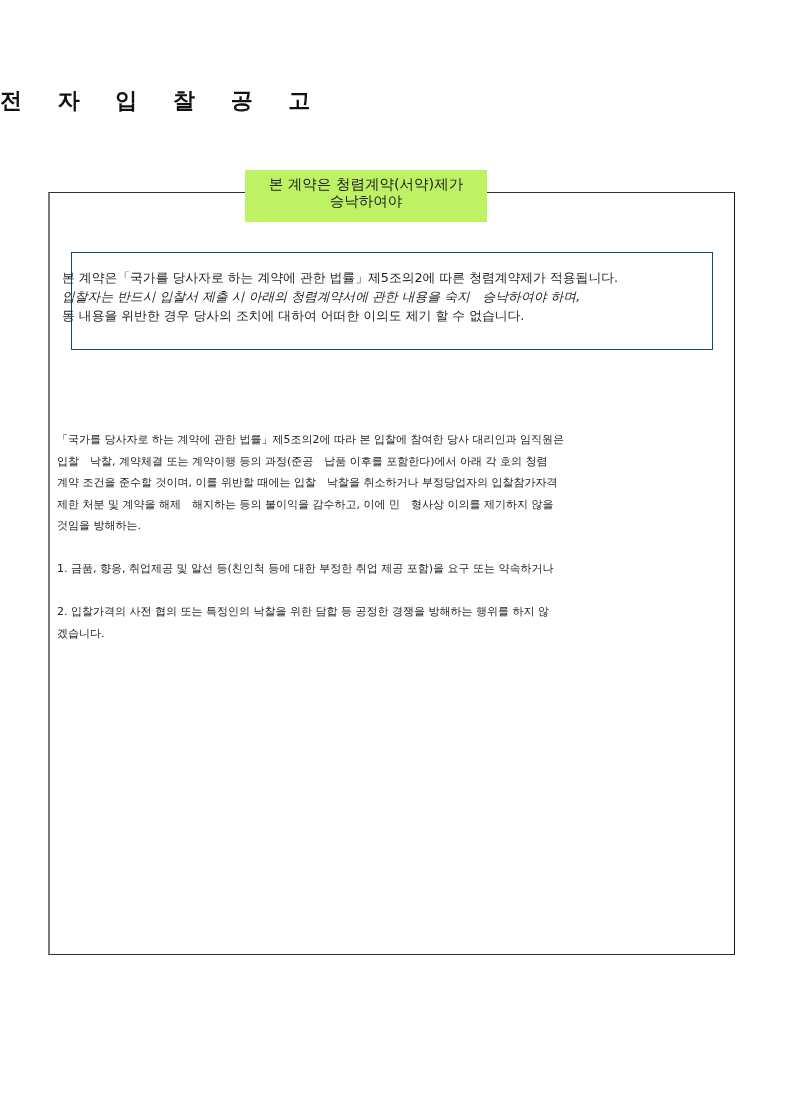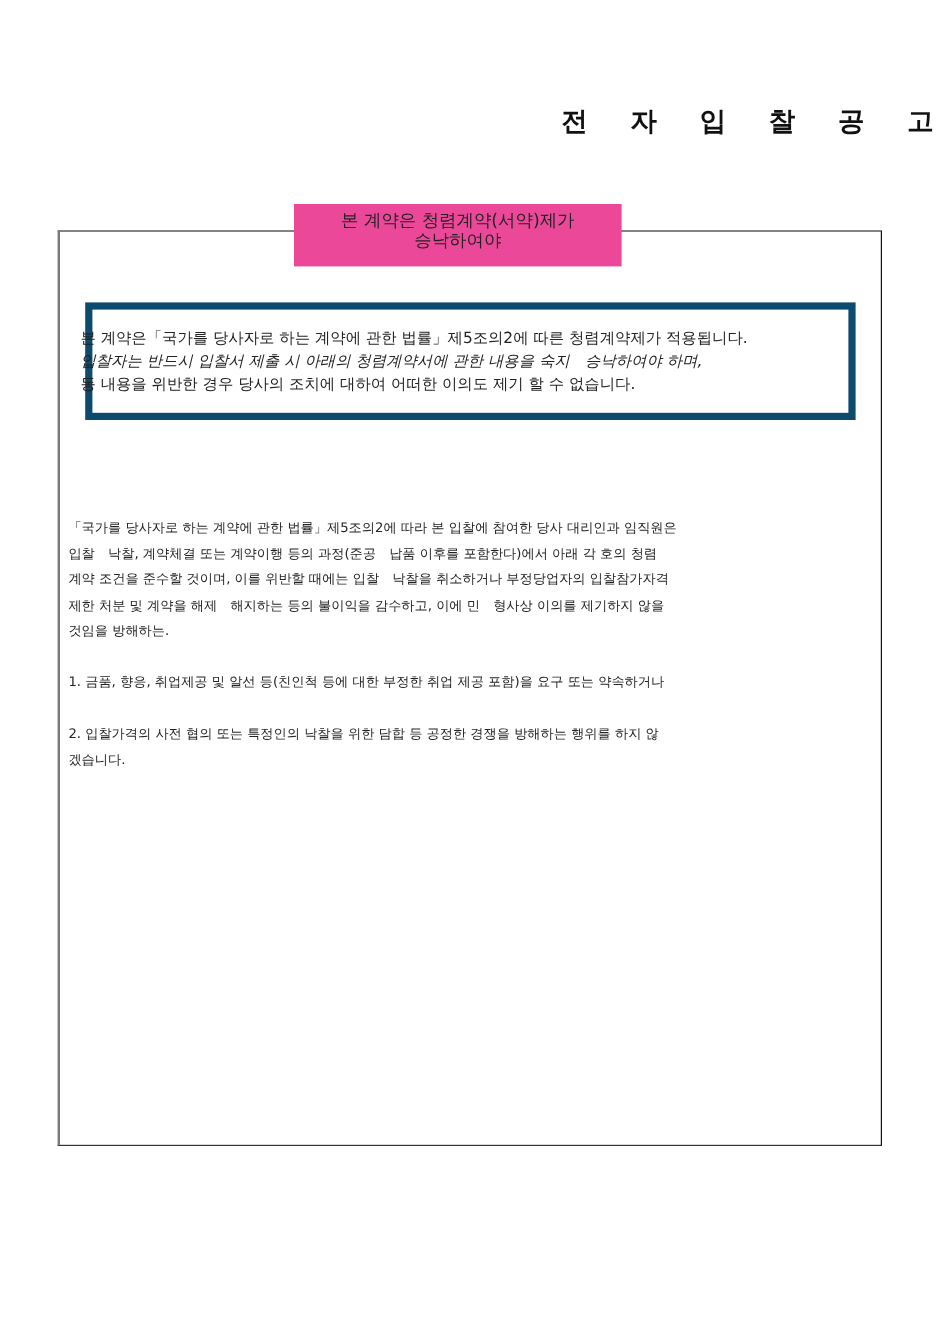--- a/index.html
+++ b/index.html
@@ -13,21 +13,21 @@
       position: relative;
       overflow: hidden;
       font-family: "DejaVu Sans", "Liberation Sans", sans-serif;
       color: #222222;
     }
     .page-title {
       position: absolute;
       top: 86px;
       left: 0;
       width: 792px;
-      text-align: right;
+      text-align: left;
       font-size: 22px;
       font-weight: bold;
       letter-spacing: 14px;
       color: #111111;
     }
     .outer-frame {
       position: absolute;
       top: 192px;
       left: 48px;
       width: 687px;
@@ -35,37 +35,37 @@
       border-top: 1px solid #333333;
       border-right: 1px solid #111111;
       border-bottom: 1px solid #333333;
       border-left: 2px solid #7a7a7a;
       box-sizing: border-box;
     }
     .banner {
       position: absolute;
       top: 170px;
       left: 245px;
-      width: 273px;
+      width: 242px;
       height: 52px;
-      background: #ec4899;
+      background: #bef264;
       text-align: center;
       font-size: 14.5px;
       line-height: 17px;
       color: #222222;
       padding-top: 6px;
       box-sizing: border-box;
     }
     .notice-box {
       position: absolute;
       top: 252px;
       left: 71px;
       width: 642px;
       height: 98px;
-      border: 6px solid #0c4a6e;
+      border: 1px solid #0c4a6e;
       box-sizing: border-box;
       padding: 15px 0 0 0;
       font-size: 12.8px;
       line-height: 19px;
       color: #222222;
     }
     .notice-box .line {
       display: block;
       white-space: nowrap;
       margin-left: -11px;

